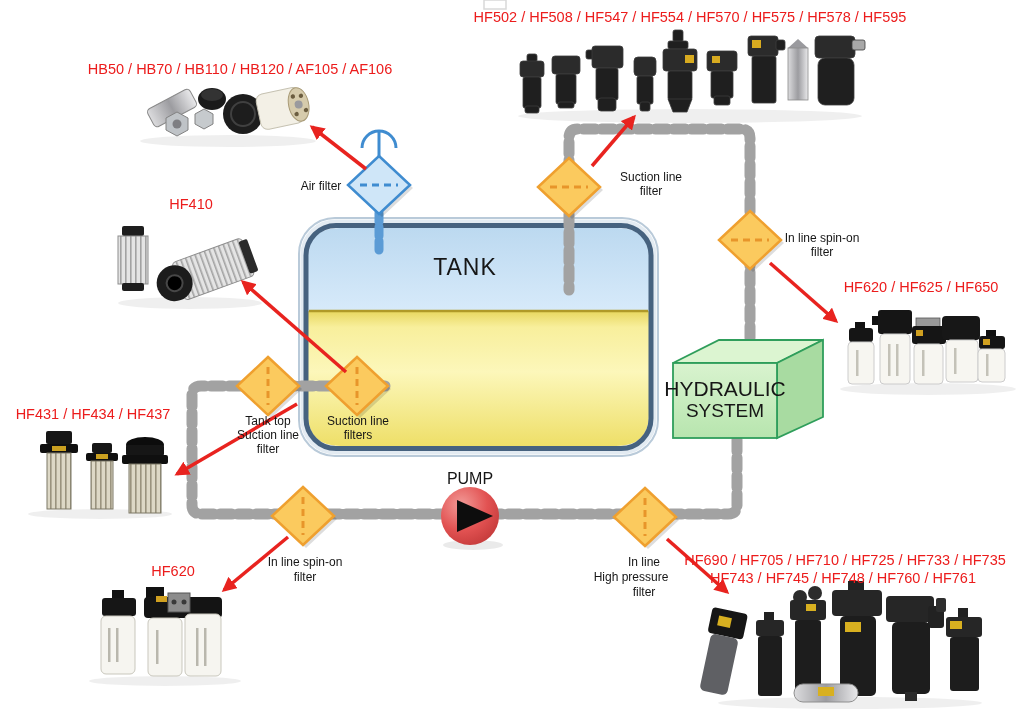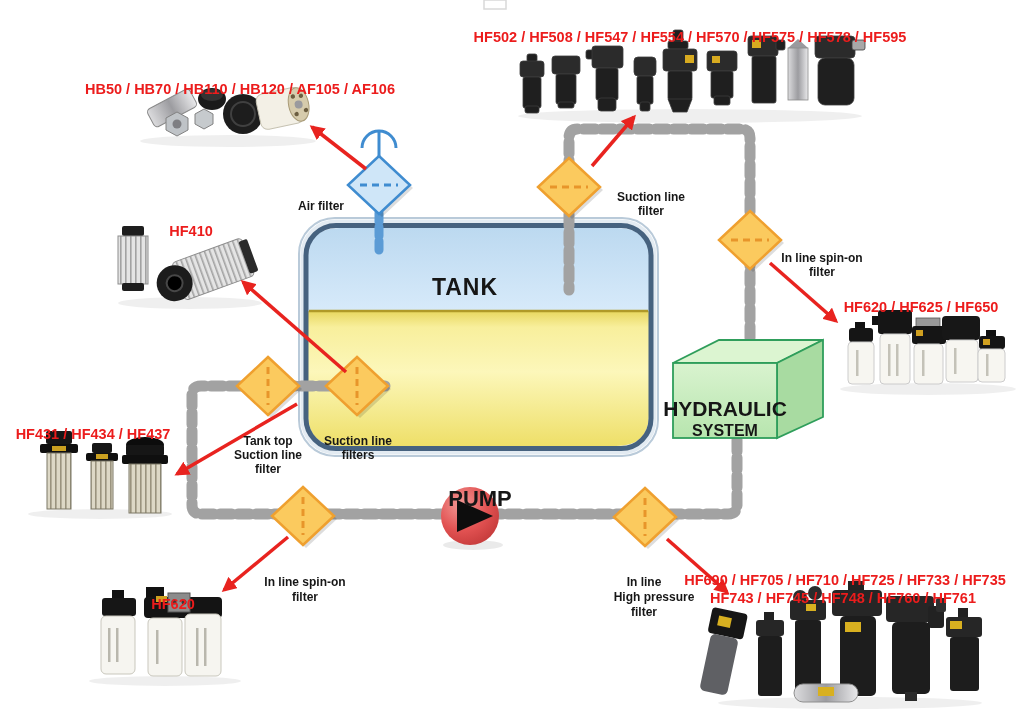--- a/index.html
+++ b/index.html
@@ -1,21 +1,21 @@
 <!DOCTYPE html>
 <html><head>
 <meta charset="utf-8">
 <style>
   html,body{margin:0;padding:0;background:#fff;}
   .stage{
     position:relative;width:1024px;height:713px;background:#ffffff;overflow:hidden;
     font-family:"Liberation Sans", sans-serif;
   }
   .stage svg{position:absolute;left:0;top:0;}
-  .txt{position:absolute;transform:translate(-50%,-50%);white-space:nowrap;font-weight:bold;text-align:center;margin-top:20px;}
+  .txt{position:absolute;transform:translate(-50%,-50%);white-space:nowrap;font-weight:normal;text-align:center;}
   .code{color:#ec1c1c;font-size:14.5px;}
   .lbl{color:#161616;font-size:12px;line-height:13px;}
   .big{color:#161616;}
 </style>
 </head>
 <body>
 
 <div class="stage">
 
 <svg width="1024" height="713" viewBox="0 0 1024 713">
@@ -309,41 +309,41 @@
     <path d="M346,372 L243,282" marker-end="url(#arr)"></path>
     <path d="M297,404 L177,474" marker-end="url(#arr)"></path>
     <path d="M288,537 L224,590" marker-end="url(#arr)"></path>
     <path d="M770,263 L836,321" marker-end="url(#arr)"></path>
     <path d="M667,539 L727,592" marker-end="url(#arr)"></path>
   </g>
 </svg>
 
 <div class="txt code" style="left:690px;top:17px;">HF502 / HF508 / HF547 / HF554 / HF570 / HF575 / HF578 / HF595</div>
 <div class="txt code" style="left:240px;top:69px;">HB50 / HB70 / HB110 / HB120 / AF105 / AF106</div>
-<div class="txt code" style="left:191px;top:211px;">HF410</div>
+<div class="txt code" style="left:191px;top:204px;">HF410</div>
 <div class="txt code" style="left:93px;top:414px;">HF431 / HF434 / HF437</div>
-<div class="txt code" style="left:173px;top:584px;">HF620</div>
+<div class="txt code" style="left:173px;top:571px;">HF620</div>
 <div class="txt code" style="left:921px;top:287px;">HF620 / HF625 / HF650</div>
 <div class="txt code" style="left:845px;top:560px;">HF690 / HF705 / HF710 / HF725 / HF733 / HF735</div>
 <div class="txt code" style="left:843px;top:578px;">HF743 / HF745 / HF748 / HF760 / HF761</div>
 
 <div class="txt lbl" style="left:321px;top:186px;">Air filter</div>
 <div class="txt lbl" style="left:651px;top:177px;">Suction line</div>
 <div class="txt lbl" style="left:651px;top:191px;">filter</div>
 <div class="txt lbl" style="left:822px;top:238px;">In line spin-on</div>
 <div class="txt lbl" style="left:822px;top:252px;">filter</div>
 <div class="txt lbl" style="left:268px;top:421px;">Tank top</div>
 <div class="txt lbl" style="left:268px;top:435px;">Suction line</div>
 <div class="txt lbl" style="left:268px;top:449px;">filter</div>
 <div class="txt lbl" style="left:358px;top:421px;">Suction line</div>
 <div class="txt lbl" style="left:358px;top:435px;">filters</div>
 <div class="txt lbl" style="left:305px;top:562px;">In line spin-on</div>
 <div class="txt lbl" style="left:305px;top:577px;">filter</div>
 <div class="txt lbl" style="left:644px;top:562px;">In line</div>
-<div class="txt lbl" style="left:644px;top:577px;padding-left:20px;">High pressure</div>
+<div class="txt lbl" style="left:621px;top:577px;padding-left:20px;">High pressure</div>
 <div class="txt lbl" style="left:644px;top:592px;">filter</div>
 
 <div class="txt big" style="left:465px;top:267px;font-size:23px;letter-spacing:1px;">TANK</div>
-<div class="txt big" style="left:480px;top:479px;font-size:22px;">PUMP</div>
+<div class="txt big" style="left:470px;top:479px;font-size:16px;">PUMP</div>
 <div class="txt big" style="left:725px;top:389px;font-size:21px;">HYDRAULIC</div>
-<div class="txt big" style="left:725px;top:411px;font-size:16px;">SYSTEM</div>
+<div class="txt big" style="left:725px;top:411px;font-size:19px;">SYSTEM</div>
 
 </div>
 
 </body></html>

